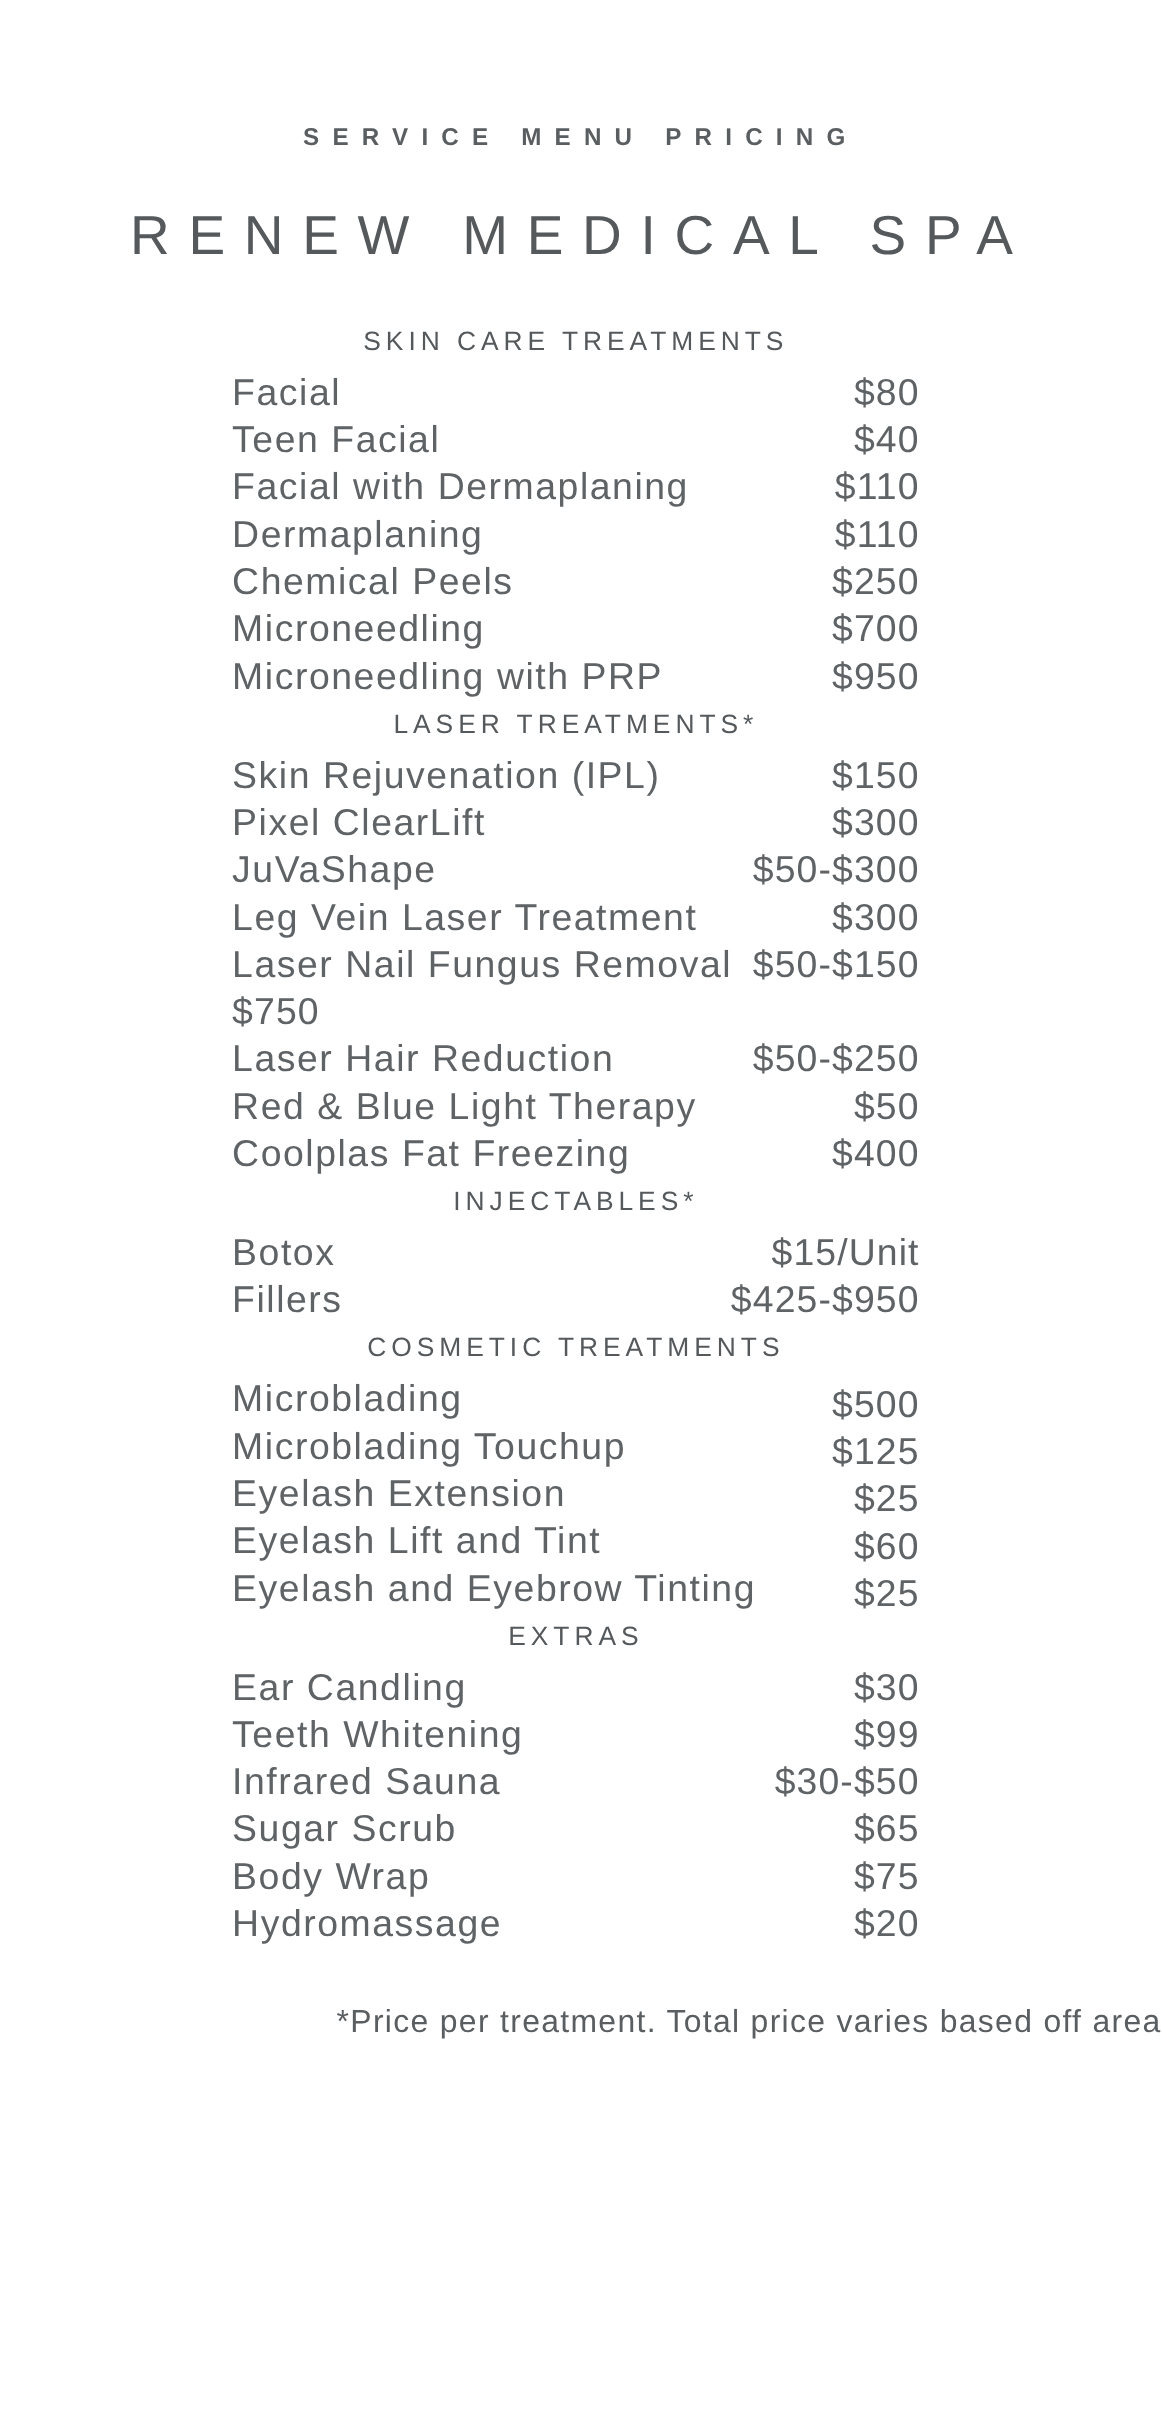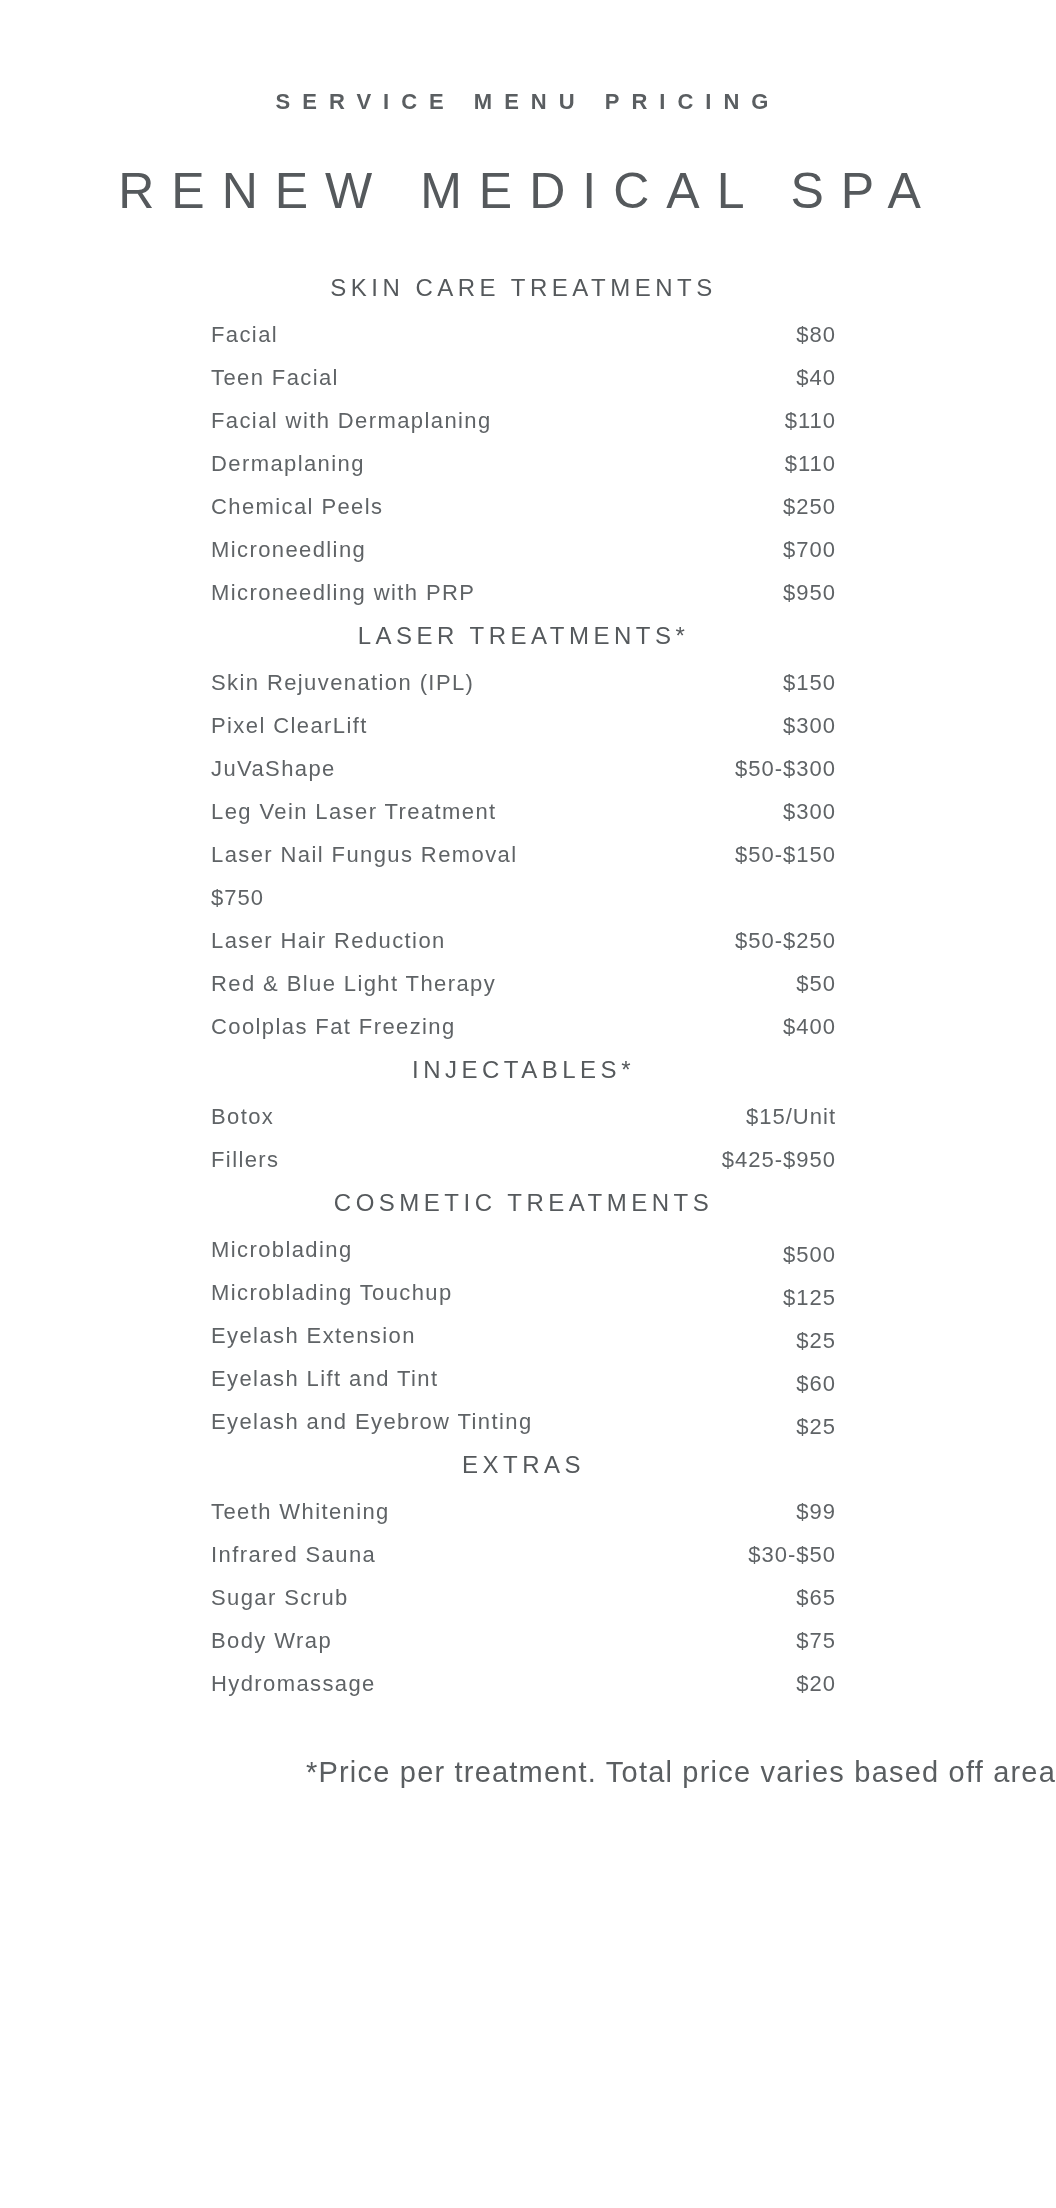--- a/index.html
+++ b/index.html
@@ -8,21 +8,21 @@
     background: #ffffff;
   }
   body {
     width: 1056px;
     height: 2208px;
     font-family: "Liberation Sans", sans-serif;
     position: relative;
     overflow: hidden;
   }
   .page {
-    padding-top: 82px;
+    padding-top: 105px;
   }
   .subtitle {
     text-align: center;
     font-size: 22px;
     font-weight: bold;
     letter-spacing: 12px;
     line-height: 40px;
     color: #5a5e61;
   }
   .title {
@@ -50,21 +50,21 @@
     letter-spacing: 4.5px;
     line-height: 43px;
     margin: 0 0 4px 0;
     color: #55595c;
   }
   .row {
     display: flex;
     justify-content: space-between;
     align-items: baseline;
     line-height: 43px;
-    font-size: 22px;
+    font-size: 34px;
     letter-spacing: 1.4px;
     color: #5f6366;
   }
   .item-name {
     text-align: left;
     white-space: nowrap;
   }
   .item-price {
     text-align: right;
     white-space: nowrap;
@@ -195,20 +195,24 @@
       </div>
       <div class="row">
         <span class="item-name">Eyelash and Eyebrow Tinting</span>
         <span class="item-price">$25</span>
       </div>
     </div>
 
     <div class="section">
       <h3 class="section-heading">EXTRAS</h3>
       <div class="row">
+        <span class="item-name">Ear Candling</span>
+        <span class="item-price">$30</span>
+      </div>
+      <div class="row">
         <span class="item-name">Teeth Whitening</span>
         <span class="item-price">$99</span>
       </div>
       <div class="row">
         <span class="item-name">Infrared Sauna</span>
         <span class="item-price">$30-$50</span>
       </div>
       <div class="row">
         <span class="item-name">Sugar Scrub</span>
         <span class="item-price">$65</span>

